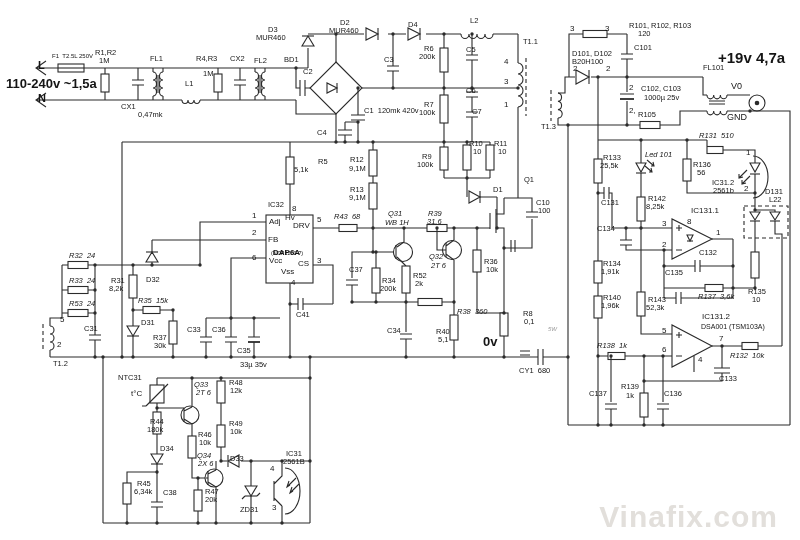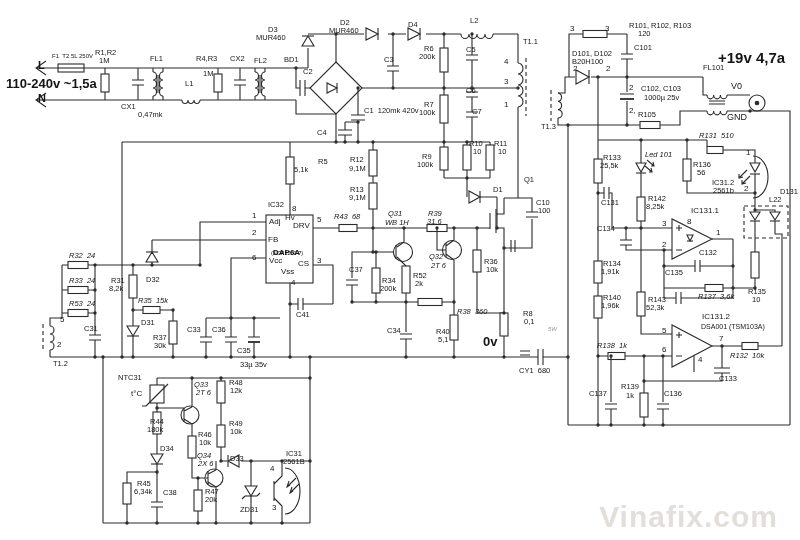--- a/index.html
+++ b/index.html
@@ -499,21 +499,21 @@
       <div class="lbl it" style="left: 699px; top: 132px; font-size: 7.5px;">R131  510</div>
       <div class="lbl" style="left: 603px; top: 154px; font-size: 7.5px;">R133</div>
       <div class="lbl" style="left: 600px; top: 162px; font-size: 7.5px;">25,5k</div>
       <div class="lbl it" style="left: 645px; top: 151px; font-size: 7.5px;">Led 101</div>
       <div class="lbl" style="left: 693px; top: 161px; font-size: 7.5px;">R136</div>
       <div class="lbl" style="left: 697px; top: 169px; font-size: 7.5px;">56</div>
       <div class="lbl" style="left: 712px; top: 179px; font-size: 7.5px;">IC31.2</div>
       <div class="lbl" style="left: 713px; top: 187px; font-size: 7.5px;">2561b</div>
       <div class="lbl" style="left: 746px; top: 149px; font-size: 8px;">1</div>
       <div class="lbl" style="left: 744px; top: 185px; font-size: 8px;">2</div>
-      <div class="lbl" style="left: 765px; top: 188px; font-size: 7.5px; padding-left: 15px;">D131</div>
+      <div class="lbl" style="left: 765px; top: 188px; font-size: 7.5px;">D131</div>
       <div class="lbl" style="left: 769px; top: 196px; font-size: 7.5px;">L22</div>
       <div class="lbl" style="left: 601px; top: 199px; font-size: 7.5px;">C131</div>
       <div class="lbl" style="left: 648px; top: 195px; font-size: 7.5px;">R142</div>
       <div class="lbl" style="left: 646px; top: 203px; font-size: 7.5px;">8,25k</div>
       <div class="lbl" style="left: 691px; top: 207px; font-size: 8px;">IC131.1</div>
       <div class="lbl" style="left: 662px; top: 220px; font-size: 8px;">3</div>
       <div class="lbl" style="left: 662px; top: 241px; font-size: 8px;">2</div>
       <div class="lbl" style="left: 687px; top: 218px; font-size: 8px;">8</div>
       <div class="lbl" style="left: 716px; top: 229px; font-size: 8px;">1</div>
       <div class="lbl" style="left: 597px; top: 225px; font-size: 7.5px;">C134</div>

